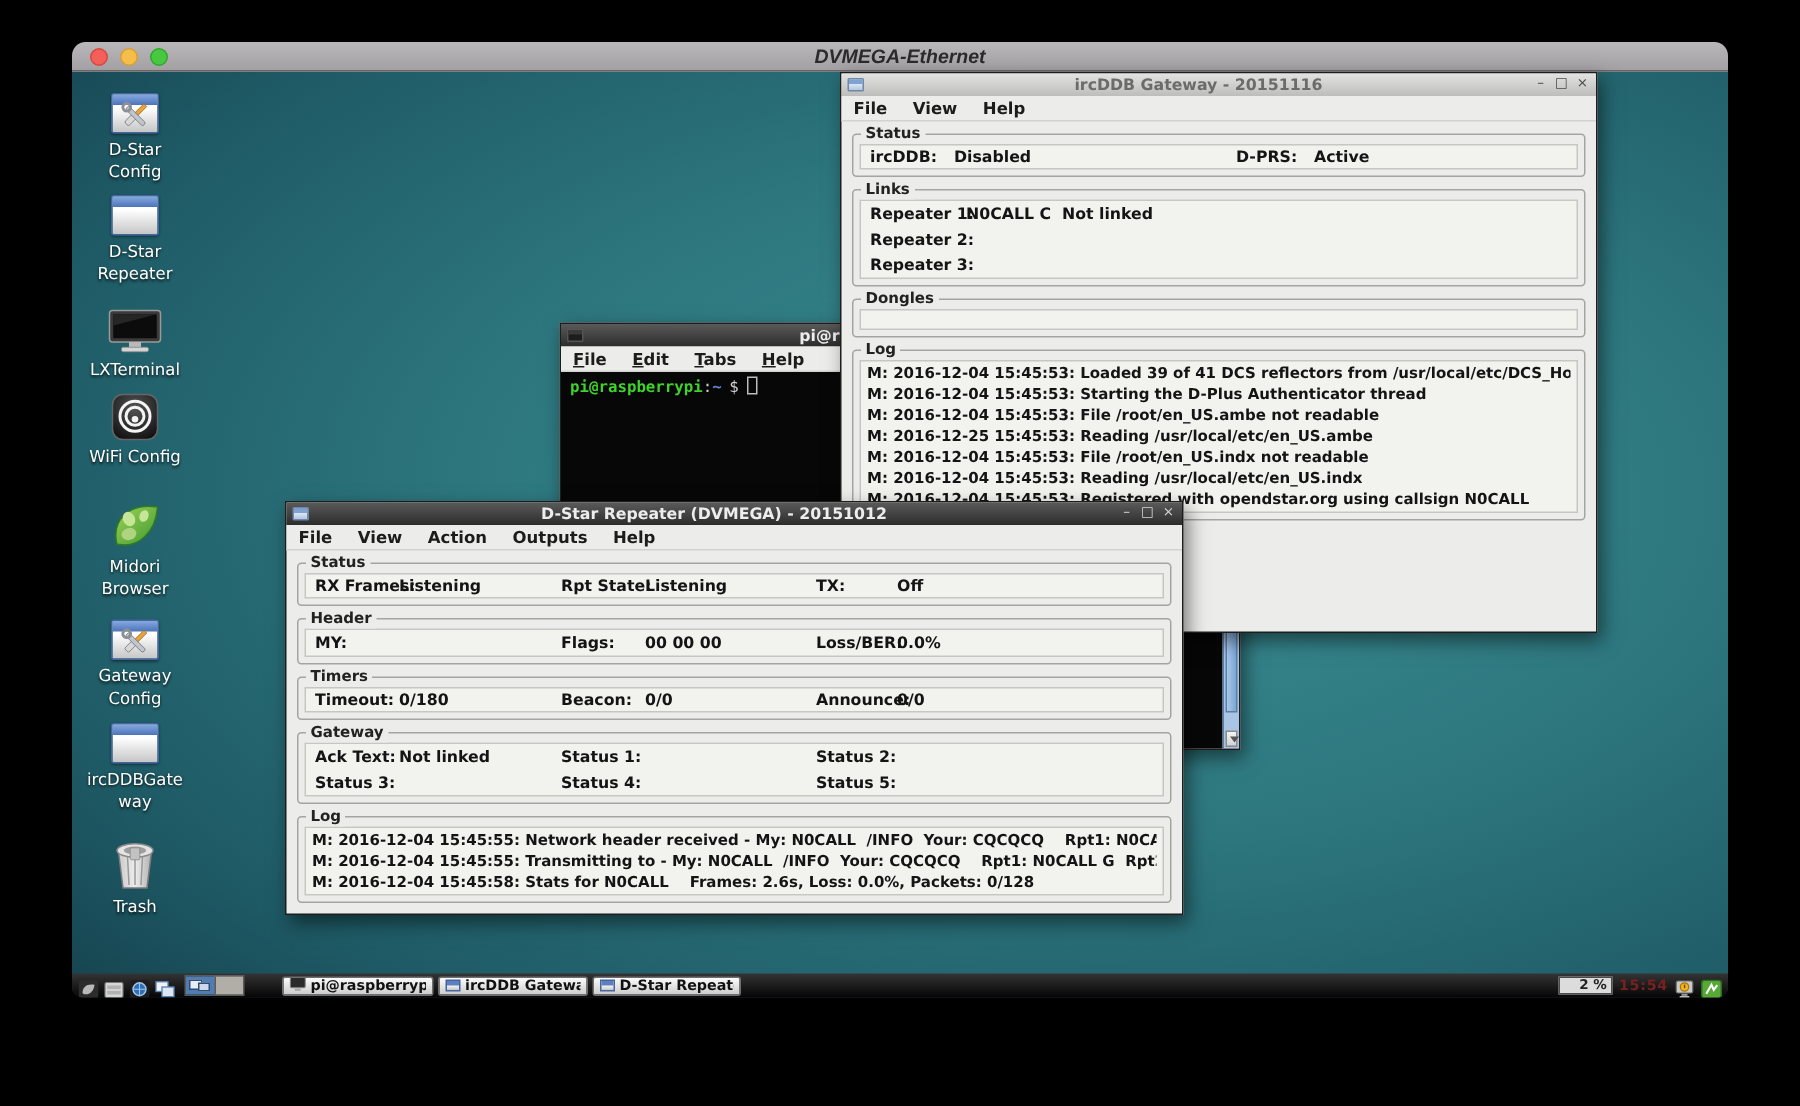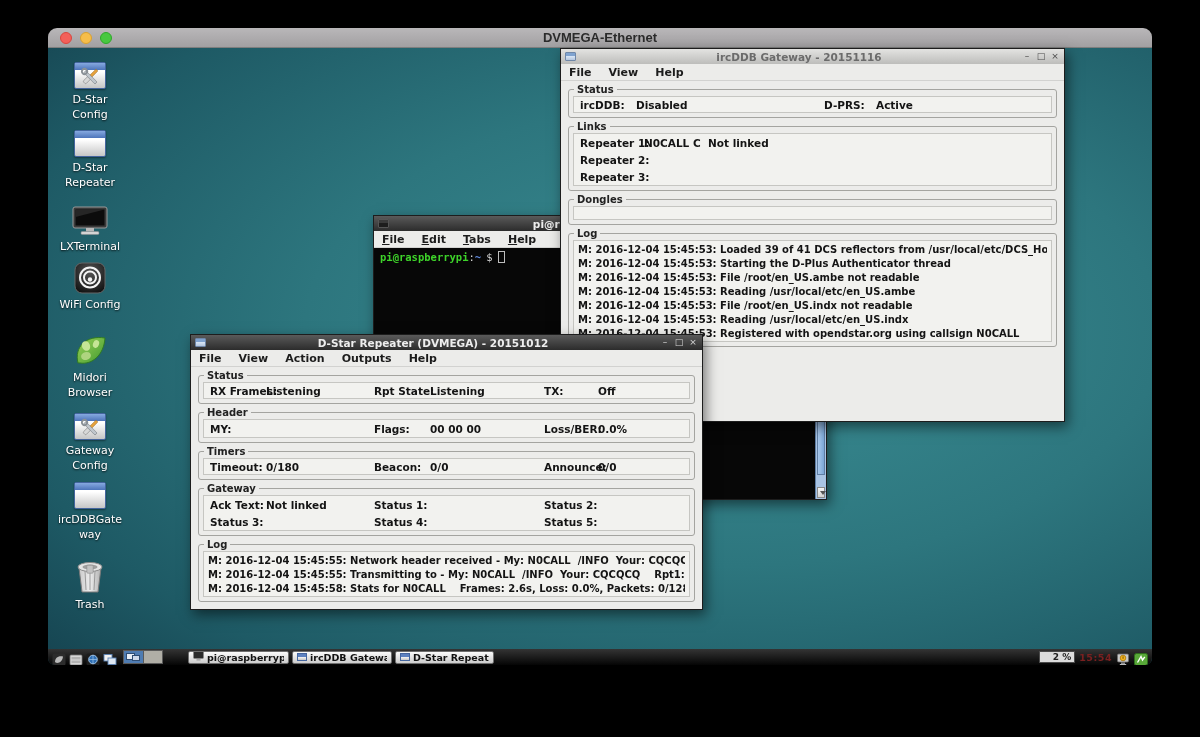--- a/index.html
+++ b/index.html
@@ -10,21 +10,21 @@
   .mac-window { position:absolute; left:48px; top:28px; width:1104px; height:637px;
     border-radius:9px 9px 7px 7px; overflow:hidden; box-shadow:0 18px 50px rgba(0,0,0,.9); }
   .mac-titlebar { height:20px; background:linear-gradient(#b9b7b9,#a2a0a2);
     border-bottom:1px solid #7e7e7e; display:flex; align-items:center; position:relative; }
   .traffic { display:flex; gap:8px; margin-left:12px; }
   .tl { width:12px; height:12px; border-radius:50%; display:inline-block; }
   .tl.red { background:#f3605a; border:1px solid #d8473f; }
   .tl.yellow { background:#f6bd4a; border:1px solid #d8a031; }
   .tl.green { background:#48c840; border:1px solid #2fa82a; }
   .mac-title { position:absolute; left:0; right:0; text-align:center; font-family:"Liberation Sans",sans-serif;
-    font-size:13px; font-weight:600; color:#2b2b2b; }
+    font-size:13px; font-weight:600; color:#2b2b2b;font-style:italic; }
 
   
   .desktop { position:relative; height:617px;
     background:radial-gradient(ellipse 950px 520px at 62% 46%, #3b8e94 0%, #2d767e 45%, #1e5a65 78%, #143f4c 100%); }
 
   
   .dicon { position:absolute; left:0; width:84px; text-align:center; z-index:1; cursor:default; }
   .dicon .ic { margin:0 auto; position:relative; }
   .dicon .lbl { margin-top:3px; font-size:11px; line-height:15px; color:#fff; white-space:pre-line;
     text-shadow:0 1px 2px rgba(0,0,0,.85); }
@@ -67,21 +67,21 @@
 
   
   .il1{width:56px;flex:none} .iv1{width:188px;flex:none} .il2{width:52px;flex:none}
   .lkl{width:64px;flex:none}
   .d1l{width:56px;flex:none} .d1v{width:108px;flex:none} .d2l{width:56px;flex:none}
   .d2v{width:114px;flex:none} .d3l{width:54px;flex:none} .d3v{flex:1}
 
   
   .term   { left:325px; top:167px; width:454px; height:285px; z-index:2; }
   .ircddb { left:512px; top:0;     width:505px; height:374px; z-index:3; }
-  .dstar  { left:142px; top:286px; width:513px; height:276px; z-index:4; }
+  .dstar  { left:142px; top:286px; width:599px; height:276px; z-index:4; }
 
   
   .term-body { position:relative; height:251px; background:#070707; padding:3px 6px;
     font-family:"DejaVu Sans Mono", monospace; font-size:10.5px; }
   .p-green{color:#3ed32a;font-weight:700;} .p-gray{color:#cfcfcf;} .p-blue{color:#5f87d7;font-weight:700;}
   .cursor { display:inline-block; width:7px; height:12px; border:1px solid #bdbdbd; margin-left:5px; vertical-align:-2px; }
   .term-scroll { position:absolute; top:0; right:0; bottom:0; width:11px; background:#a9c4e4; border-left:1px solid #5f7ea4; }
   .sthumb { position:absolute; top:2px; left:1px; right:1px; height:225px; border:1px solid #5f7ea4;
     background:linear-gradient(90deg,#a8c8ec,#7ba6d6); }
   .sthumb::before { content:""; position:absolute; top:4px; left:2px; right:2px; height:7px;
@@ -306,21 +306,21 @@
         <span class="gb-l">Dongles</span>
         <div class="inset" style="height:14px"></div>
       </div>
 
       <div class="gb">
         <span class="gb-l">Log</span>
         <div class="inset logbox" style="height:102px">
           <div class="logline">M: 2016-12-04 15:45:53: Loaded 39 of 41 DCS reflectors from /usr/local/etc/DCS_Hosts.txt</div>
           <div class="logline">M: 2016-12-04 15:45:53: Starting the D-Plus Authenticator thread</div>
           <div class="logline">M: 2016-12-04 15:45:53: File /root/en_US.ambe not readable</div>
-          <div class="logline">M: 2016-12-04 15:45:53: Reading /usr/local/etc/en_US.ambe</div>
+          <div class="logline">M: 2016-12-25 15:45:53: Reading /usr/local/etc/en_US.ambe</div>
           <div class="logline">M: 2016-12-04 15:45:53: File /root/en_US.indx not readable</div>
           <div class="logline">M: 2016-12-04 15:45:53: Reading /usr/local/etc/en_US.indx</div>
           <div class="logline">M: 2016-12-04 15:45:53: Registered with opendstar.org using callsign N0CALL</div>
         </div>
       </div>
     </div>
 
     <div class="xwin dstar">
       <div class="xtb dark">
         <span class="xtb-icon"></span>

